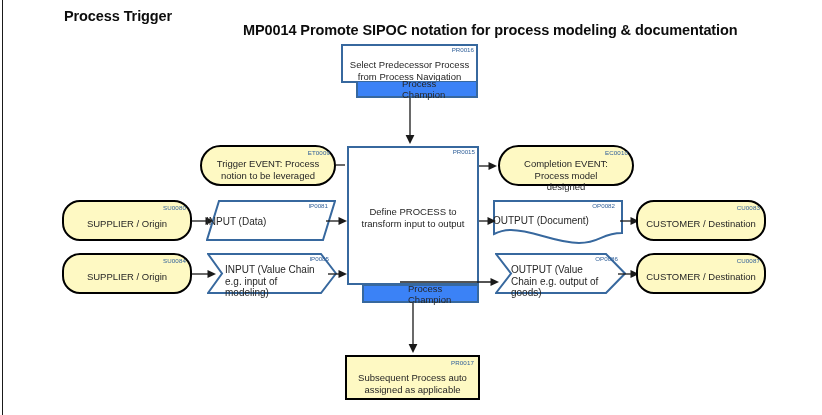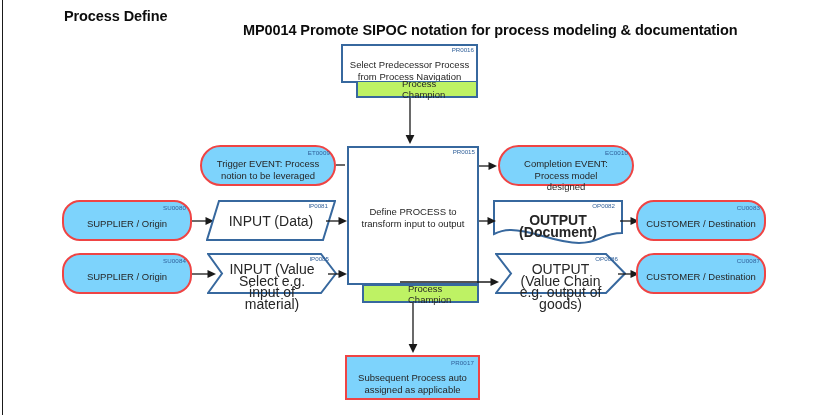--- a/index.html
+++ b/index.html
@@ -33,22 +33,22 @@
     white-space: nowrap;
     letter-spacing: -0.1px;
   }
   #hdr-horizon { left: 64px; top: 8px; }
   #hdr-title   { left: 243px; top: 22px; }
 
   
   .node {
     position: absolute;
     box-sizing: border-box;
-    border: 2px solid #ef4444;
-    background: #7dd3fc;
+    border: 2px solid #000000;
+    background: #fef9c3;
   }
   .node .code {
     position: absolute;
     top: 2px;
     right: 4px;
     font-size: 6.2px;
     color: #2f5f99;
     letter-spacing: 0.1px;
     line-height: 8px;
   }
@@ -72,21 +72,21 @@
     box-sizing: border-box;
     border: 2px solid #37689e;
     background: #ffffff;
   }
   .proc .band {
     position: absolute;
     left: 15px; right: 0; bottom: 0;
     box-sizing: border-box;
     border: 2px solid #37689e;
     border-top: 1px solid #37689e;
-    background: #bef264;
+    background: #3b82f6;
     display: flex;
     align-items: center;
     justify-content: center;
     font-size: 9.5px;
     color: #262626;
     padding-left: 44px;
   }
   .proc .code {
     position: absolute;
     top: 2px; right: 4px;
@@ -109,35 +109,34 @@
   .shape .code {
     position: absolute;
     top: 2px; right: 8px;
     font-size: 6.2px;
     color: #2f5f99;
     line-height: 8px;
   }
   .shape .txt {
     position: absolute;
     left: 0; right: 0;
-    text-align: center;
-    font-size: 14px;
+    font-size: 10px;
     line-height: 11.5px;
     color: #262626;
   }
 
   .conn { position: absolute; }
   .conn svg { display: block; overflow: visible; }
 </style>
 </head>
 <body>
 
 <div id="page-border-left"></div>
 
-<div class="hdr" id="hdr-horizon">Process Define</div>
+<div class="hdr" id="hdr-horizon">Process Trigger</div>
 <div class="hdr" id="hdr-title">MP0014 Promote SIPOC notation for process modeling &amp; documentation</div>
 
 <div class="proc" style="left:341px; top:44px; width:137px; height:54px;">
   <div class="body" style="height:39px;"></div>
   <div class="code">PR0016</div>
   <div class="txt" style="top:15px;">Select Predecessor Process from Process Navigation Dashboard</div>
   <div class="band" style="height:17px;">Process Champion</div>
 </div>
 
 <div class="conn" style="left:402px; top:98px; width:16px; height:48px;">
@@ -214,36 +213,36 @@
     <line x1="0" y1="7" x2="18" y2="7" stroke="#1a1a1a" stroke-width="1.3"></line>
     <polygon points="24,7 15.5,2.9 15.5,11.1" fill="#1a1a1a"></polygon>
   </svg>
 </div>
 
 <div class="shape" style="left:207px; top:253px; width:130px; height:41px;">
   <svg width="130" height="41" viewBox="0 0 130 41">
     <polygon points="1,1 114,1 129,20.5 114,40 1,40 15,20.5" fill="#ffffff" stroke="#37689e" stroke-width="2"></polygon>
   </svg>
   <div class="code">IP0085</div>
-  <div class="txt" style="top:11px; padding:0 18px;">INPUT (Value Select e.g. input of material)</div>
+  <div class="txt" style="top:11px; padding:0 18px;">INPUT (Value Chain e.g. input of modeling)</div>
 </div>
 
 <div class="conn" style="left:328px; top:267px; width:22px; height:14px;">
   <svg width="22" height="14">
     <line x1="0" y1="7" x2="13" y2="7" stroke="#1a1a1a" stroke-width="1.3"></line>
     <polygon points="19,7 10.5,2.9 10.5,11.1" fill="#1a1a1a"></polygon>
   </svg>
 </div>
 
 <div class="shape" style="left:493px; top:200px; width:130px; height:45px;">
   <svg width="130" height="45" viewBox="0 0 130 45">
     <path d="M1,1 L129,1 L129,33 C108,33 108,43 86,43 C62,43 40,30 18,30 C11,30 5,32 1,34 Z" fill="#ffffff" stroke="#37689e" stroke-width="2"></path>
   </svg>
   <div class="code">OP0082</div>
-  <div class="txt" style="top:15px;font-weight:bold;">OUTPUT (Document)</div>
+  <div class="txt" style="top:15px;">OUTPUT (Document)</div>
 </div>
 
 <div class="conn" style="left:620px; top:214px; width:22px; height:14px;">
   <svg width="22" height="14">
     <line x1="0" y1="7" x2="13" y2="7" stroke="#1a1a1a" stroke-width="1.3"></line>
     <polygon points="19,7 10.5,2.9 10.5,11.1" fill="#1a1a1a"></polygon>
   </svg>
 </div>
 
 <div class="node rounded" style="left:636px; top:200px; width:130px; height:41px;">

